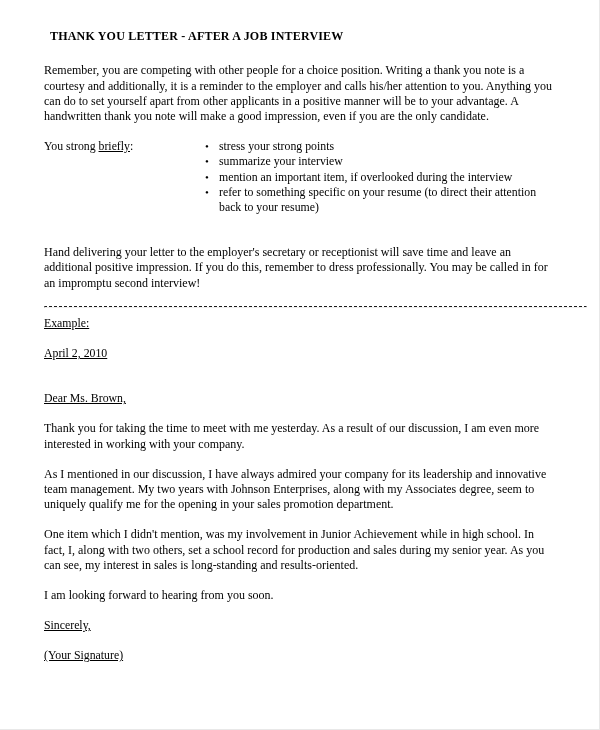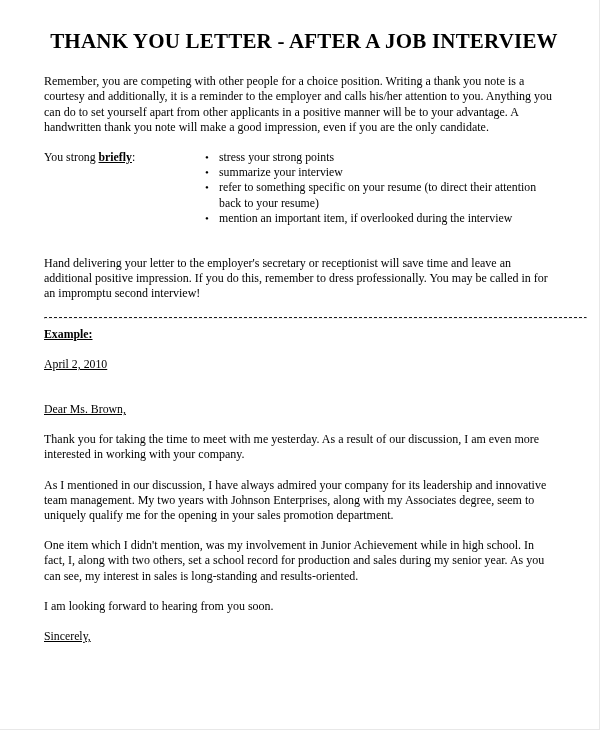--- a/index.html
+++ b/index.html
@@ -25,24 +25,23 @@
     border-bottom: 1px solid #e8e8e8;
   }
   .content {
     position: absolute;
     left: 44px;
     top: 0;
     width: 514px;
   }
 
   .doc-title {
-    font-size: 21px;
+    font-size: 12px;
     font-weight: bold;
     letter-spacing: 0.2px;
-    text-align: center;
     margin: 0;
     padding-top: 29px;
     padding-left: 6px;
     line-height: 1.2;
     white-space: nowrap;
   }
 
   p.para {
     font-size: 12px;
     line-height: 15.2px;
@@ -60,21 +59,20 @@
     font-size: 11.8px;
     line-height: 15.2px;
   }
   .briefly-label {
     width: 161px;
     flex: 0 0 161px;
     white-space: nowrap;
   }
   .briefly-label u {
     text-decoration: underline;
-    font-weight: bold;
   }
   ul.bullets {
     list-style: none;
     margin: 0;
     padding: 0;
     flex: 1 1 auto;
   }
   ul.bullets li {
     position: relative;
     padding-left: 14px;
@@ -92,21 +90,21 @@
 
   .divider {
     width: 541px;
     height: 0;
     border-top: 1px dashed #1a1a1a;
     margin: 0;
   }
 
   .example-heading {
     font-size: 11.8px;
-    font-weight: bold;
+    font-weight: normal;
     text-decoration: underline;
     line-height: 15.2px;
     margin: 0;
     padding-top: 8px;
   }
 
   .letter-line {
     font-size: 11.8px;
     line-height: 15.2px;
     margin: 0;
@@ -126,22 +124,22 @@
     <p class="para">Remember, you are competing with other people for a choice position.  Writing a thank you note is a courtesy and additionally, it is a reminder to the employer and calls his/her attention to you. Anything you can do to set yourself apart from other applicants in a positive manner will be to your advantage.  A handwritten thank you note will make a good impression, even if you are the only candidate.</p>
 
     <div class="gap-para"></div>
 
     <div class="briefly-block">
       <div class="briefly-label"><span>You strong </span><u>briefly</u><span>:</span></div>
 
       <ul class="bullets">
         <li>stress your strong points</li>
         <li>summarize your interview</li>
+        <li>mention an important item, if overlooked during the interview</li>
         <li>refer to something specific on your resume (to direct their attention back to your resume)</li>
-        <li>mention an important item, if overlooked during the interview</li>
       </ul>
     </div>
 
     <div class="gap-para"></div>
 
 
     <div class="gap-para"></div>
 
     <p class="para">Hand delivering your letter to the employer's secretary or receptionist will save time and leave an additional positive impression.  If you do this, remember to dress professionally.  You may be called in for an impromptu second interview!</p>
 
@@ -174,15 +172,16 @@
     <div class="gap-para"></div>
 
     <p class="para">I am looking forward to hearing from you soon.</p>
 
     <div class="gap-para"></div>
 
     <p class="letter-line">Sincerely,</p>
 
     <div class="gap-para"></div>
 
+    <p class="letter-line">(Your Signature)</p>
 
   </div>
 </div>
 
 </body></html>

